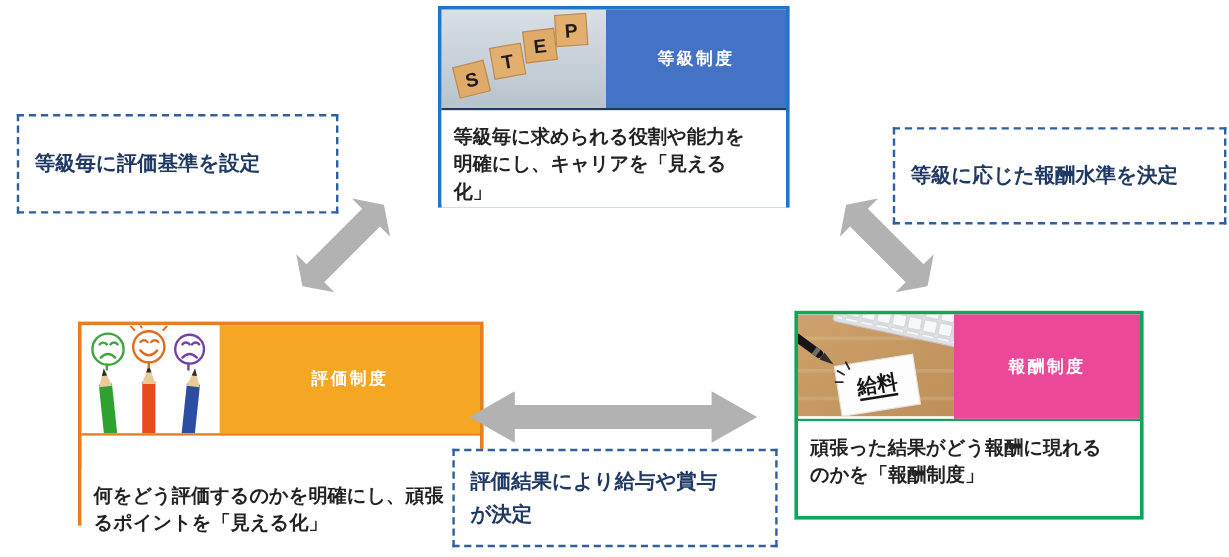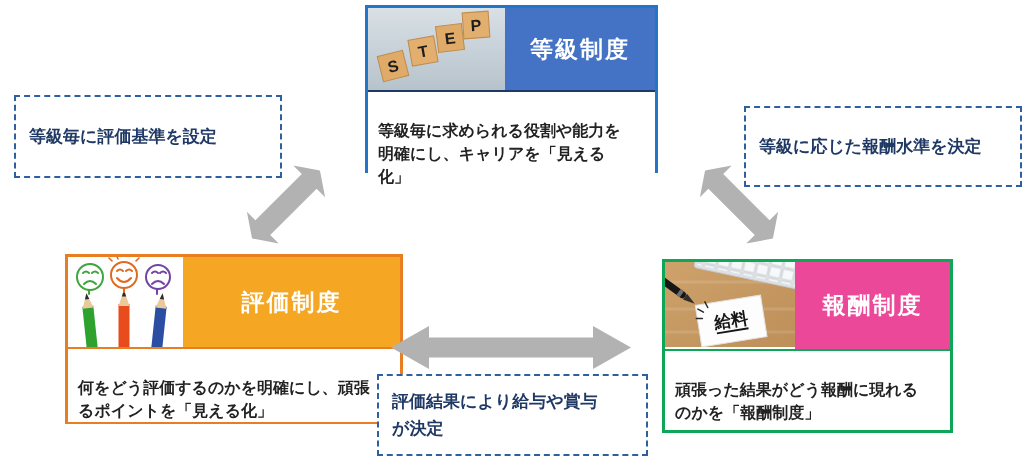--- a/index.html
+++ b/index.html
@@ -5,29 +5,29 @@
   html,body{margin:0;padding:0;background:#ffffff;}
   body{font-family:"Liberation Sans","DejaVu Sans",sans-serif;}
   .canvas{position:relative;width:1024px;height:464px;background:#ffffff;overflow:hidden;}
 
   
   .sys-box{position:absolute;background:#fff;box-sizing:border-box;display:flex;flex-direction:column;}
   .sys-header{display:flex;flex:0 0 auto;}
   .sys-img{flex:0 0 auto;overflow:hidden;}
   .sys-img svg{display:block;}
   .sys-title{flex:1 1 auto;display:flex;align-items:center;justify-content:center;
-             color:#fff;font-size:23px;font-weight:800;letter-spacing:2px;}
+             color:#fff;font-size:14px;font-weight:800;letter-spacing:2px;}
   .sys-body{flex:1 1 auto;padding:11px 19px 0 10px;font-size:16px;font-weight:700;
-            color:#222222;line-height:1.45;background:#fff;margin-top:16px;}
+            color:#222222;line-height:1.45;background:#fff;}
 
   #grade-box{left:365px;top:5px;width:293px;height:168px;border:3px solid #2176C7;}
   #grade-box .sys-header{height:82px;border-bottom:2px solid #1F3864;}
   #grade-box .sys-title{background:#4472C4;}
 
-  #evaluation-box{left:65px;top:254px;width:338px;height:170px;border:3px solid #E87E22;}
+  #evaluation-box{left:65px;top:268px;width:338px;height:170px;border:3px solid #E87E22;gap:28px;}
   #evaluation-box .sys-header{height:90px;border-bottom:2px solid #E87E22;}
   #evaluation-box .sys-title{background:#F5A623;}
 
   #compensation-box{left:662px;top:259px;width:291px;height:174px;border:3px solid #0EA758;}
   #compensation-box .sys-header{height:87px;border-bottom:2px solid #0EA758;}
   #compensation-box .sys-title{background:#ec4899;}
 
   
   .note{position:absolute;box-sizing:border-box;border:2px dashed #2E5F9E;color:#1F3864;
         font-size:17px;font-weight:700;line-height:1.6;display:flex;flex-direction:column;

